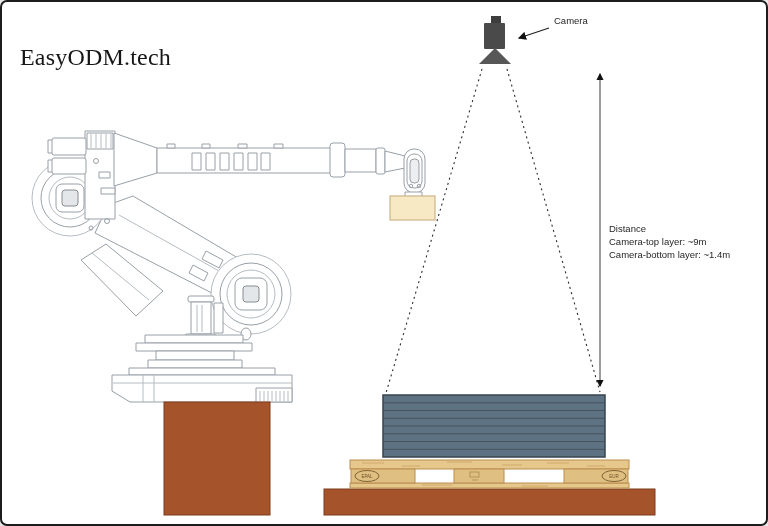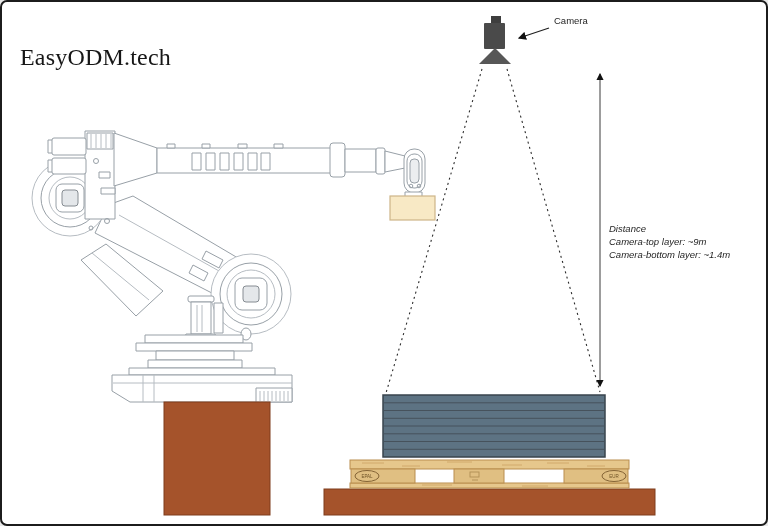--- a/index.html
+++ b/index.html
@@ -19,21 +19,21 @@
     font-size:24px;font-weight:400;color:#161616;
     letter-spacing:.2px;
     margin-top:36px;
   }
   .camera-label{
     position:absolute;left:552px;top:13px;
     font-size:9.5px;color:#1f1f1f;
   }
   .distance-block{
     position:absolute;left:607px;top:220px;
-    font-size:9.5px;line-height:13px;color:#1f1f1f;font-style:italic;
+    font-size:9.5px;line-height:13px;color:#1f1f1f;
   }
   svg{position:absolute;left:0;top:0;}
 </style>
 </head>
 <body>
 
 <div class="frame">
 
   <svg width="768" height="526" viewBox="0 0 768 526">
     <defs>

